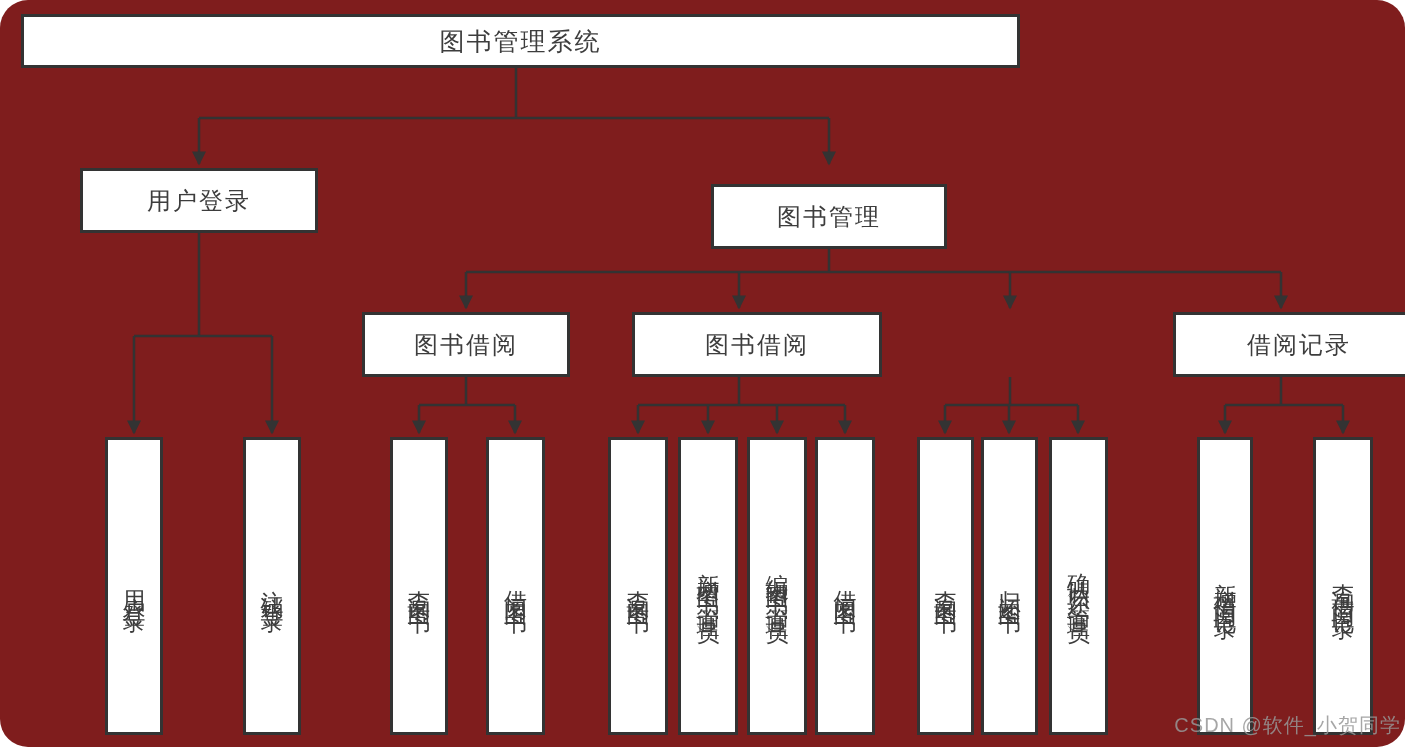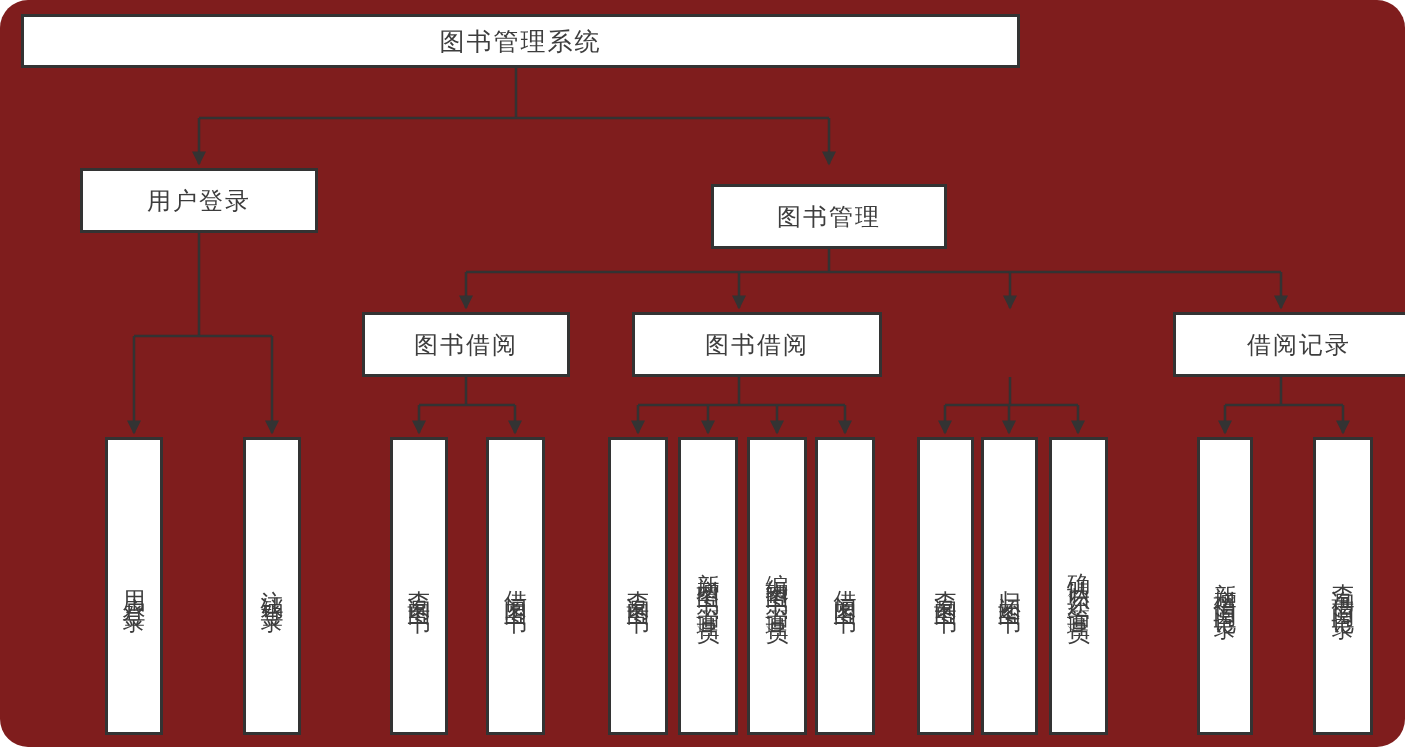--- a/index.html
+++ b/index.html
@@ -149,13 +149,14 @@
   <div class="node vnode leaf" id="l-edit">编辑图书（管理员）</div>
   <div class="node vnode leaf" id="l-b2">借阅图书</div>
 
   <div class="node vnode leaf" id="l-q3">查询图书</div>
   <div class="node vnode leaf" id="l-return">归还图书</div>
   <div class="node vnode leaf" id="l-confirm">确认归还（管理员）</div>
 
   <div class="node vnode leaf" id="l-addrec">新增借阅记录</div>
   <div class="node vnode leaf" id="l-qrec">查询借阅记录</div>
 
+  <div id="watermark">CSDN @软件_小贺同学</div>
 </div>
 
 </body></html>

